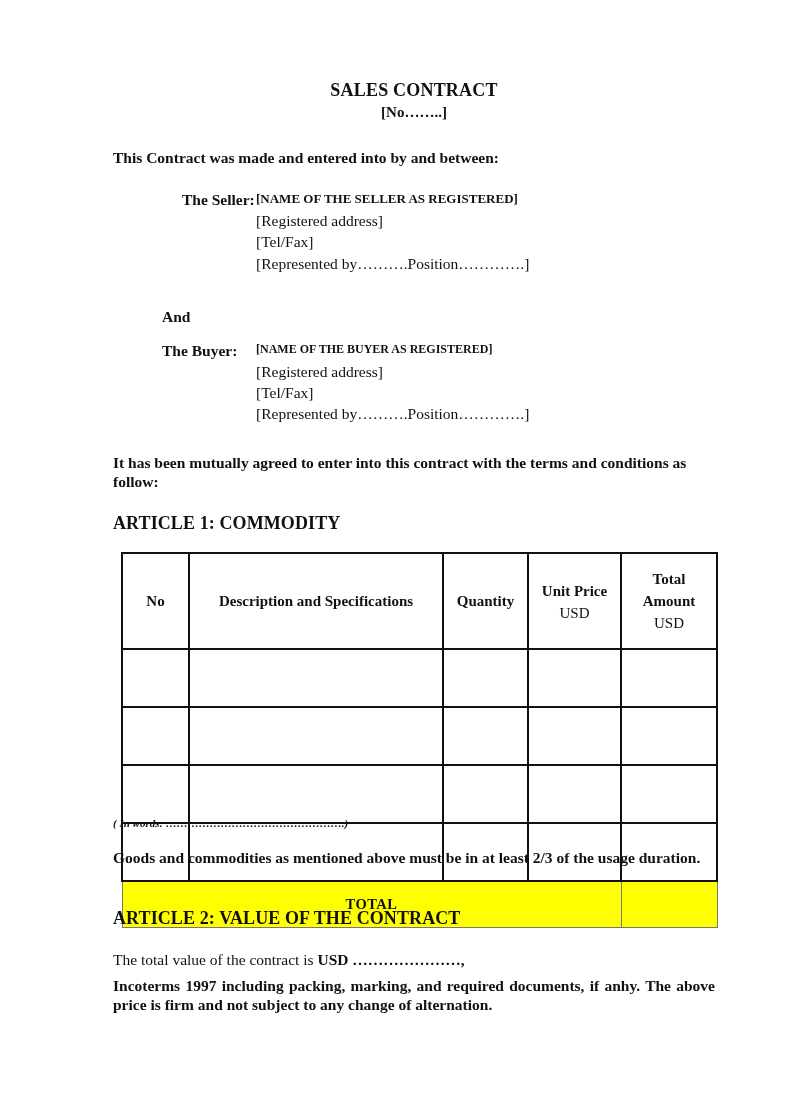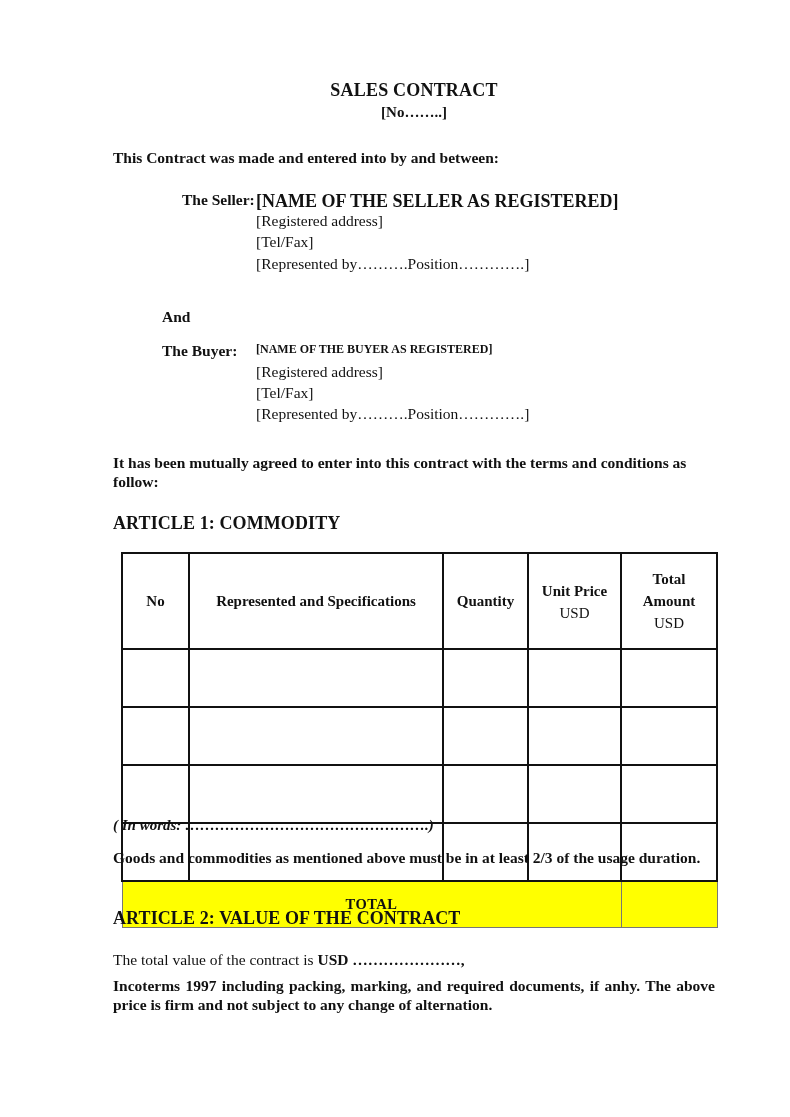--- a/index.html
+++ b/index.html
@@ -42,21 +42,21 @@
 
 <div>
 
   <div class="abs title">SALES CONTRACT</div>
   <div class="abs docno">[No……..]</div>
 
   <div class="abs para" style="top:148px;">This Contract was made and entered into by and between:</div>
 
   <div>
     <div class="abs party-label" style="top:191px;margin-left:20px;">The Seller:</div>
-    <div class="abs party-val b" style="top:191px; font-size:18px;">[NAME OF THE SELLER AS REGISTERED]</div>
+    <div class="abs party-val b" style="top:191px; font-size:13px;">[NAME OF THE SELLER AS REGISTERED]</div>
     <div class="abs party-val" style="top:212px;">[Registered address]</div>
     <div class="abs party-val" style="top:233px;">[Tel/Fax]</div>
     <div class="abs party-val" style="top:255px;">[Represented by……….Position………….]</div>
   </div>
 
   <div class="abs party-label" style="top:308px;">And</div>
 
   <div>
     <div class="abs party-label" style="top:342px;">The Buyer:</div>
     <div class="abs party-val b" style="top:342px; font-size:12px;">[NAME OF THE BUYER AS REGISTERED]</div>
@@ -73,21 +73,21 @@
     <colgroup>
       <col style="width:67px">
       <col style="width:254px">
       <col style="width:85px">
       <col style="width:93px">
       <col style="width:96px">
     </colgroup>
     <thead>
       <tr>
         <th><span>No</span></th>
-        <th><span>Represented and Specifications</span></th>
+        <th><span>Description and Specifications</span></th>
         <th><span>Quantity</span></th>
         <th style="padding-top:14px;">
           <span>Unit Price</span>
           <span class="sub">USD</span>
         </th>
         <th class="thin-l">
           <span style="display:block">Total</span>
           <span style="display:block">Amount</span>
           <span class="sub">USD</span>
         </th>
@@ -122,21 +122,21 @@
         <td></td>
         <td class="thin-l"></td>
       </tr>
       <tr class="total">
         <td colspan="4"><span>TOTAL</span></td>
         <td></td>
       </tr>
     </tbody>
   </table>
 
-  <div class="abs italic-b" style="left:113px; top:817px; font-size:15px;">( In words: ………………………………………….)</div>
+  <div class="abs italic-b" style="left:113px; top:817px; font-size:11px;">( In words: ………………………………………….)</div>
 
   <div class="abs para justify" style="top:848px;">Goods and commodities as mentioned above must be in at least 2/3 of the usage duration.</div>
 
   <div class="abs heading" style="top:908px;">ARTICLE 2: VALUE OF THE CONTRACT</div>
 
   <div class="abs" style="left:113px; top:951px;">
     <span>The total value of the contract is </span><span class="b">USD …………………,</span>
   </div>
 
   <div class="abs para justify" style="top:976px;">Incoterms 1997 including packing, marking, and required documents, if anhy. The above price is firm and not subject to any change of alternation.</div>

